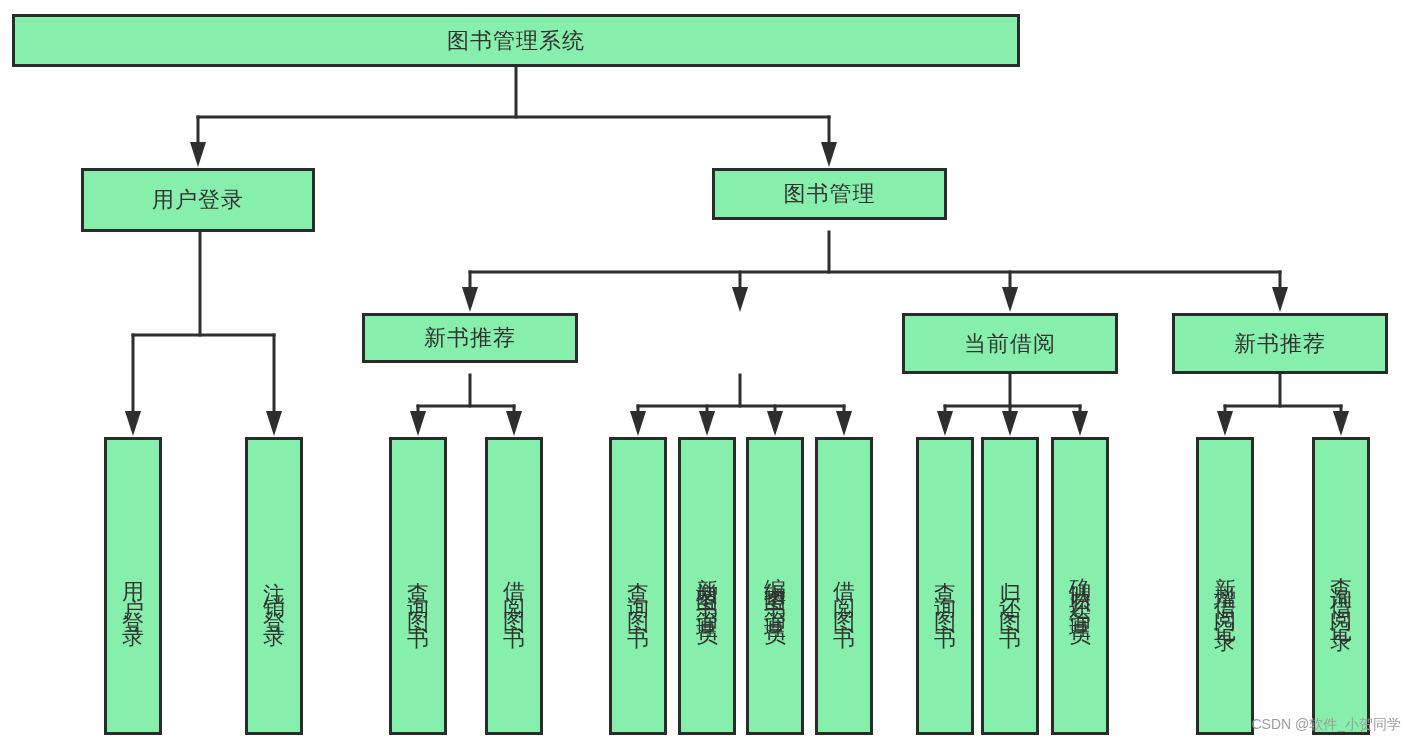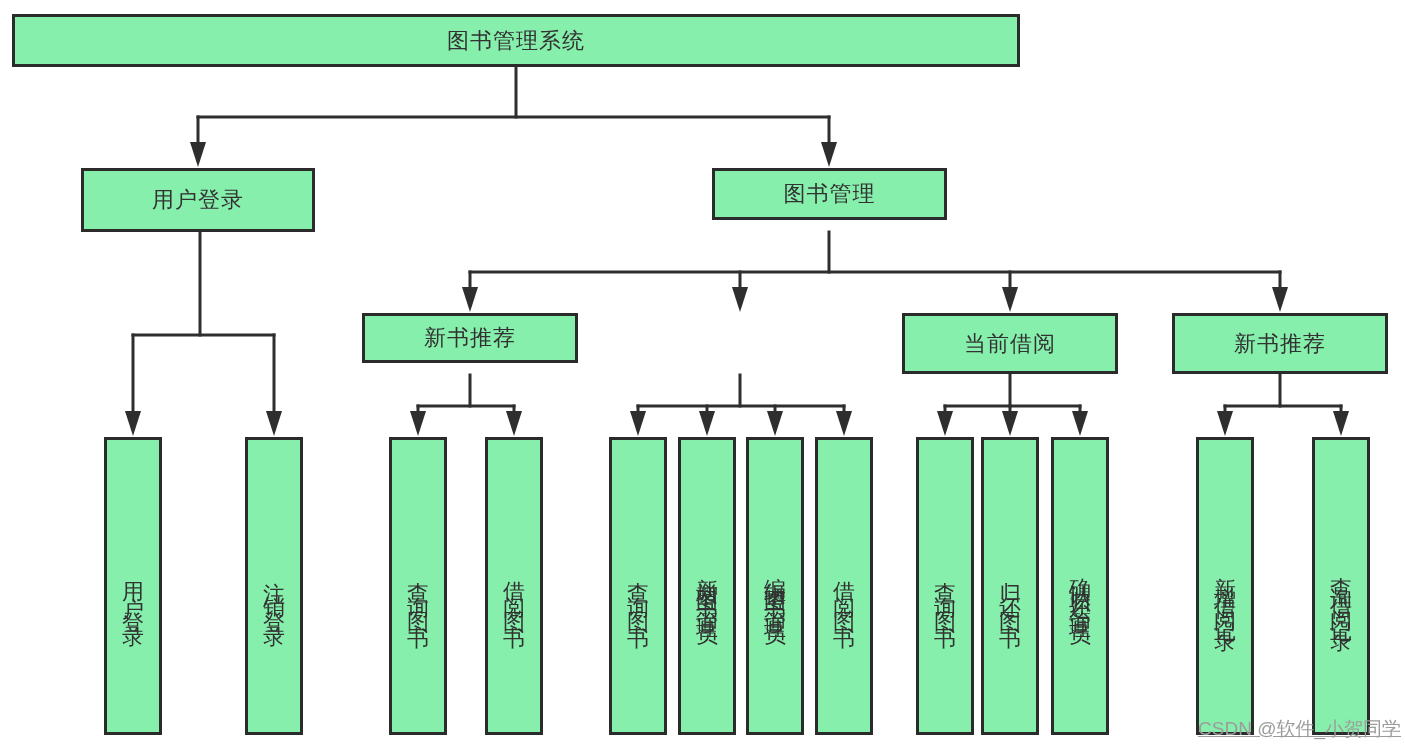--- a/index.html
+++ b/index.html
@@ -52,25 +52,24 @@
     line-height: 1;
     white-space: nowrap;
   }
   .node.v.ls4 span { letter-spacing: 0.68em; margin-top: 0.68em; }
   .node.v.ls6 span { letter-spacing: 0.50em; margin-top: 0.50em; }
   .node.v.ls9 span { letter-spacing: 0.30em; margin-top: 0.30em; }
   .watermark {
     position: absolute;
     right: 4px;
     top: 716px;
-    font-size: 19px;
+    font-size: 14px;
     color: #9c9c9c;
     z-index: 3;
     white-space: nowrap;
-    text-decoration: underline;
   }
 </style>
 </head>
 <body>
 
 <div class="canvas">
 
   <svg class="wires" width="1405" height="747" viewBox="0 0 1405 747" aria-hidden="true">
 
     <line x1="516" y1="67" x2="516" y2="117"></line>

